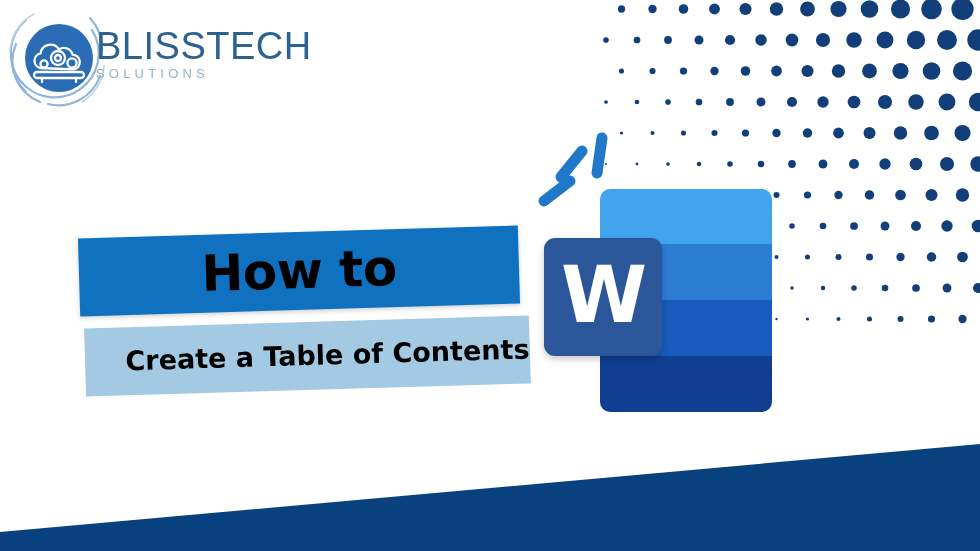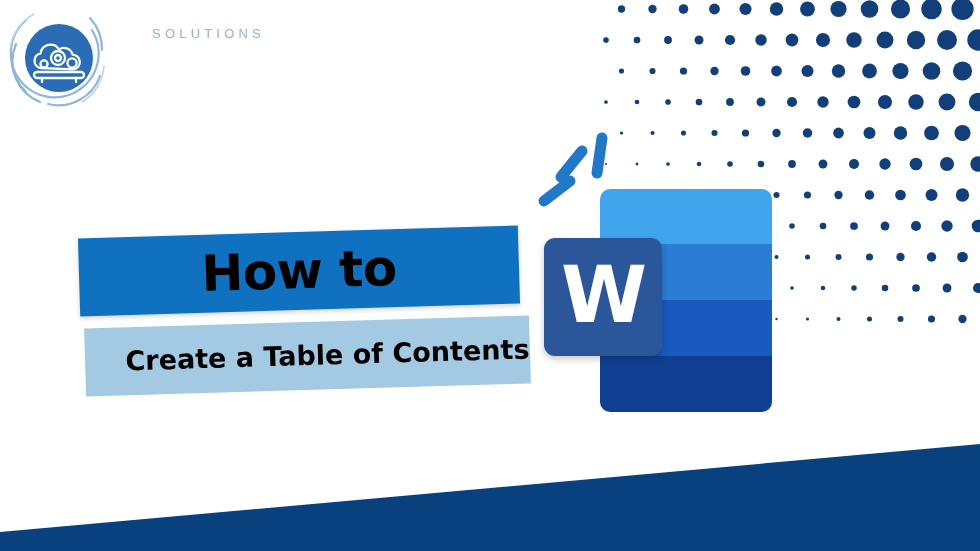--- a/index.html
+++ b/index.html
@@ -69,21 +69,21 @@
     white-space: nowrap;
   }
   .brand-sub {
     display: block;
     font-family: "Liberation Sans", sans-serif;
     font-size: 13px;
     font-weight: 400;
     color: #93b3c7;
     letter-spacing: 4.2px;
     line-height: 16px;
-    text-align: center;
+    text-align: left;
     padding-right: 5px;
     white-space: nowrap;
   }
 
   
   .banner {
     position: absolute;
     display: flex;
     align-items: center;
     justify-content: center;
@@ -358,20 +358,21 @@
         <circle cx="54" cy="52" r="3"></circle>
         <circle cx="40" cy="58" r="3.6"></circle>
         <circle cx="68" cy="57" r="4.6"></circle>
         <path d="M33 66 h44 a3 3 0 0 1 0 6 h-44 a3 3 0 0 1 0 -6 z"></path>
         <path d="M38 72 v4"></path>
         <path d="M72 72 v4"></path>
       </g>
     </svg>
 
     <div class="logo-text">
+      <span class="brand-main" style="color: rgb(44, 97, 144);">BLISSTECH</span>
       <span class="brand-sub" style="color: rgb(147, 179, 199);">SOLUTIONS</span>
     </div>
   </div>
 
   <div class="banner banner-primary" style="background: rgb(15, 113, 192);">
     <span class="banner-text" style="color: rgb(0, 0, 0);">How to</span>
   </div>
 
   <div class="banner banner-secondary" style="background: rgb(164, 201, 227);">
     <span class="banner-text" style="color: rgb(0, 0, 0);">Create a Table of Contents</span>

